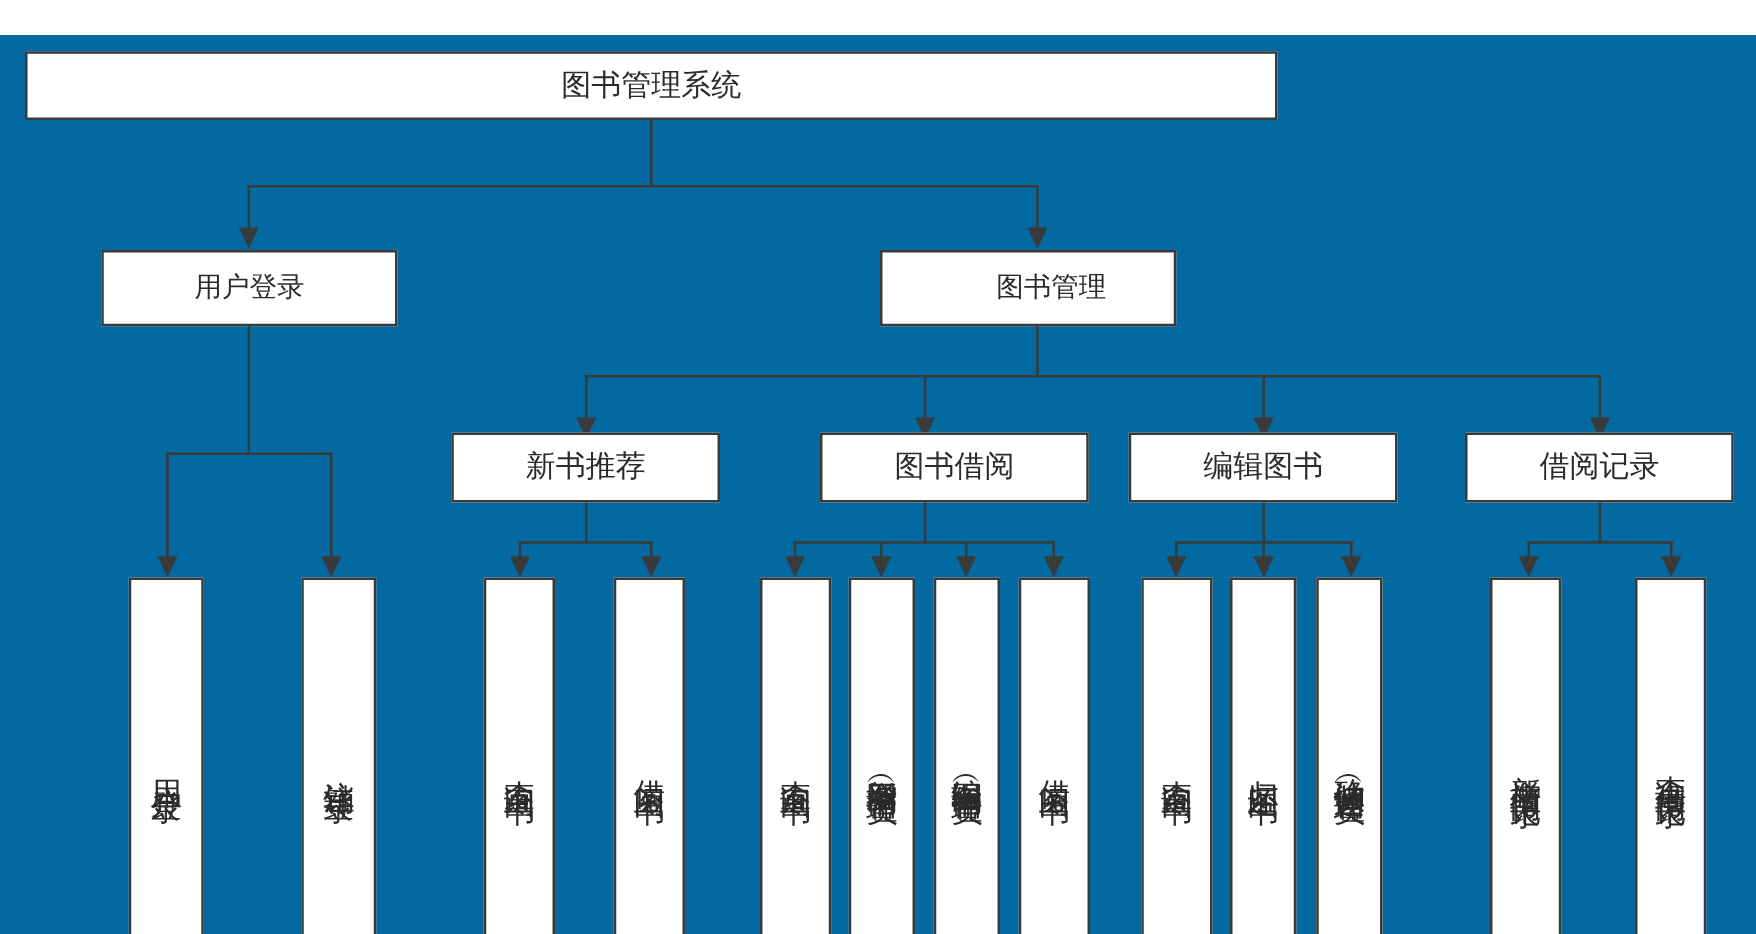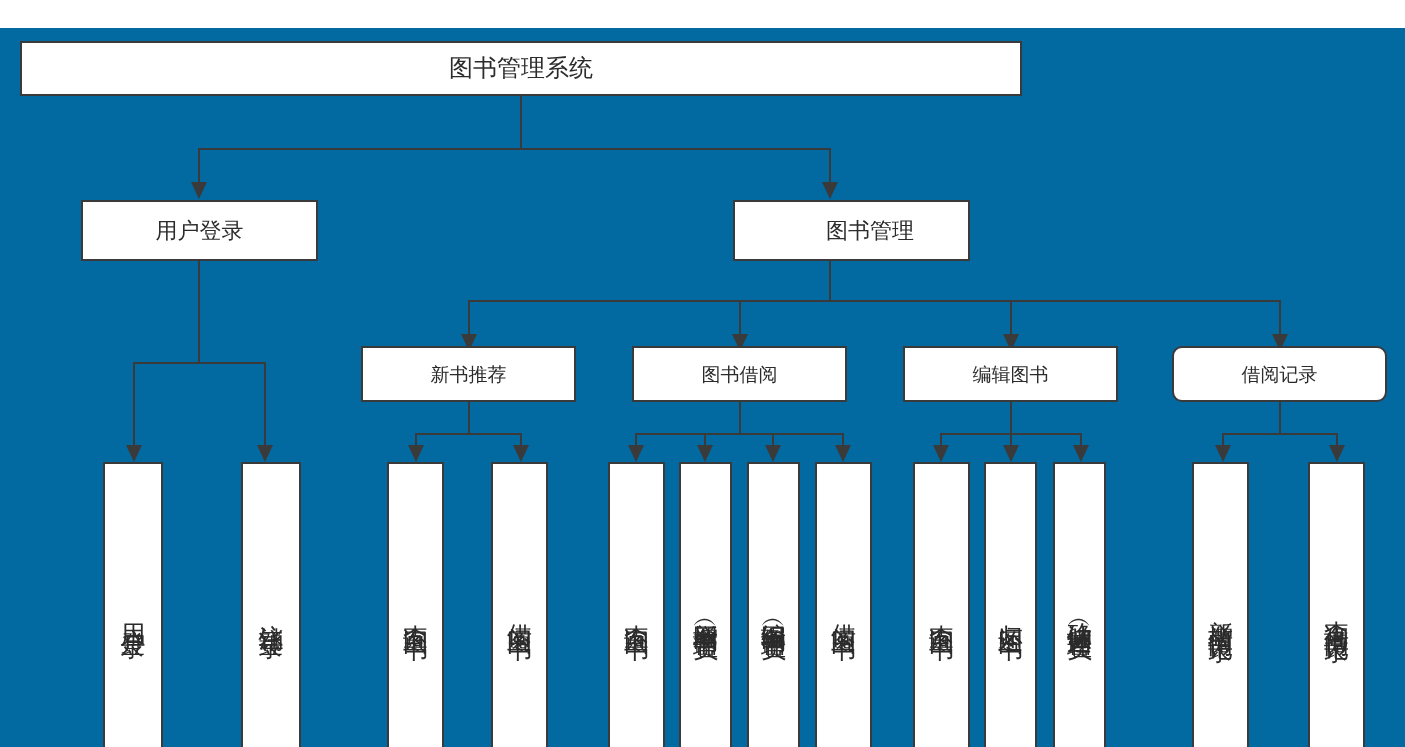--- a/index.html
+++ b/index.html
@@ -34,21 +34,21 @@
   .box .lbl {
     display: block;
     text-align: center;
     line-height: 1.16;
     white-space: nowrap;
   }
 
   
   .box.root .lbl  { font-size: 24px; }
   .box.l2 .lbl    { font-size: 22px; }
-  .box.l3 .lbl    { font-size: 19px; }
+  .box.l3 .lbl    { font-size: 24px; }
 
   
   .box.leaf {
     align-items: center;
     justify-content: center;
   }
   .box.leaf .lbl {
     writing-mode: vertical-rl;
     text-orientation: upright;
     font-size: 25px;
@@ -108,21 +108,21 @@
   <div class="hline" style="left:198px; top:120px; width:633px;"></div>
 
   <div class="vline" style="left:198px; top:120px; height:35px;"></div>
   <div class="arrow" style="left:191px; top:154px;"></div>
   <div class="vline" style="left:829px; top:120px; height:35px;"></div>
   <div class="arrow" style="left:822px; top:154px;"></div>
 
   <div class="box l2" style="left:81px; top:172px; width:237px; height:61px;">
     <span class="lbl">用户登录</span>
   </div>
-  <div class="box l2" style="left:733px; top:172px; width:237px; height:61px;padding-left:37px;">
+  <div class="box l2" style="left:704px; top:172px; width:237px; height:61px;padding-left:37px;">
     <span class="lbl">图书管理</span>
   </div>
 
   <div class="vline" style="left:198px; top:233px; height:102px;"></div>
   <div class="hline" style="left:133px; top:334px; width:131px;"></div>
   <div class="vline" style="left:133px; top:334px; height:84px;"></div>
   <div class="arrow" style="left:126px; top:417px;"></div>
   <div class="vline" style="left:264px; top:334px; height:84px;"></div>
   <div class="arrow" style="left:257px; top:417px;"></div>
 
@@ -137,27 +137,27 @@
 
   <div class="vline" style="left:1010px; top:272px; height:35px;"></div>
   <div class="arrow" style="left:1003px; top:306px;"></div>
 
   <div class="vline" style="left:1279px; top:272px; height:35px;"></div>
   <div class="arrow" style="left:1272px; top:306px;"></div>
 
   <div class="box l3" style="left:361px; top:318px; width:215px; height:56px;">
     <span class="lbl">新书推荐</span>
   </div>
-  <div class="box l3" style="left:632px; top:318px; width:215px; height:56px;">
+  <div class="box l3" style="left:656px; top:318px; width:215px; height:56px;">
     <span class="lbl">图书借阅</span>
   </div>
   <div class="box l3" style="left:903px; top:318px; width:215px; height:56px;">
     <span class="lbl">编辑图书</span>
   </div>
-  <div class="box l3" style="left:1172px; top:318px; width:215px; height:56px;border-radius:10px;">
+  <div class="box l3" style="left:1172px; top:318px; width:215px; height:56px;">
     <span class="lbl">借阅记录</span>
   </div>
 
   <div class="vline" style="left:468px; top:374px; height:32px;"></div>
   <div class="hline" style="left:415px; top:405px; width:107px;"></div>
   <div class="vline" style="left:415px; top:405px; height:13px;"></div>
   <div class="arrow" style="left:408px; top:417px;"></div>
   <div class="vline" style="left:520px; top:405px; height:13px;"></div>
   <div class="arrow" style="left:513px; top:417px;"></div>
 

